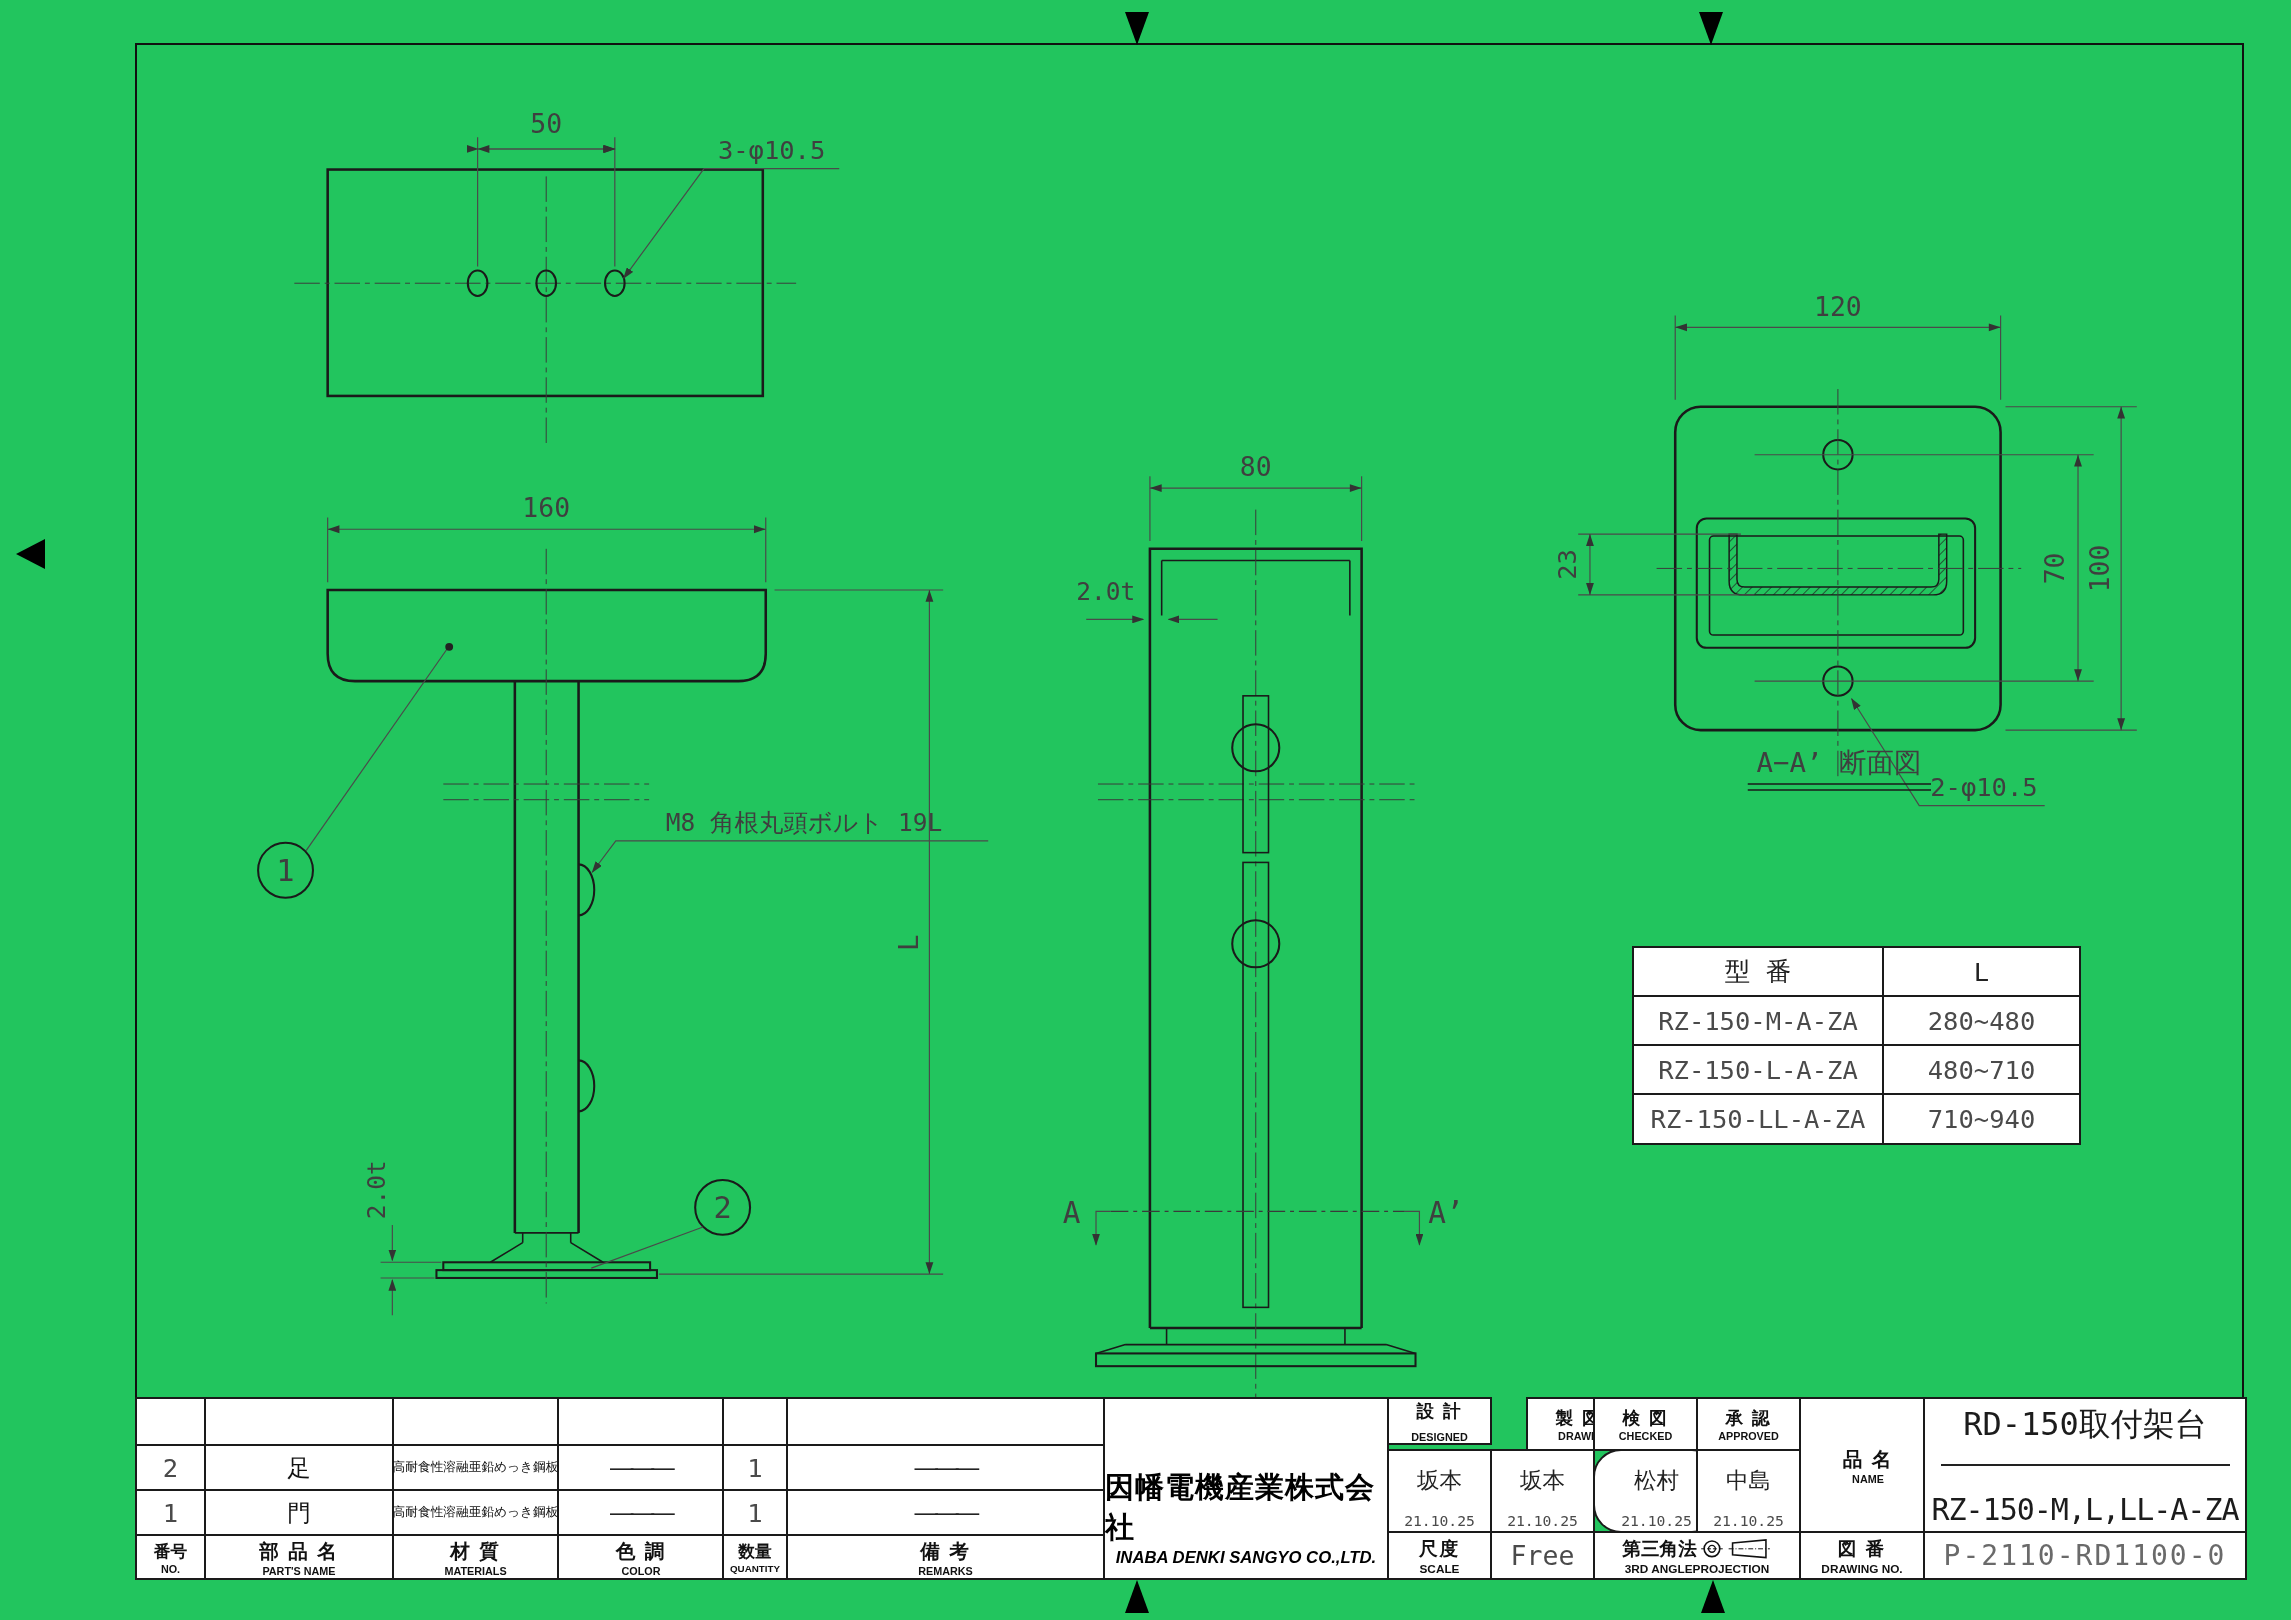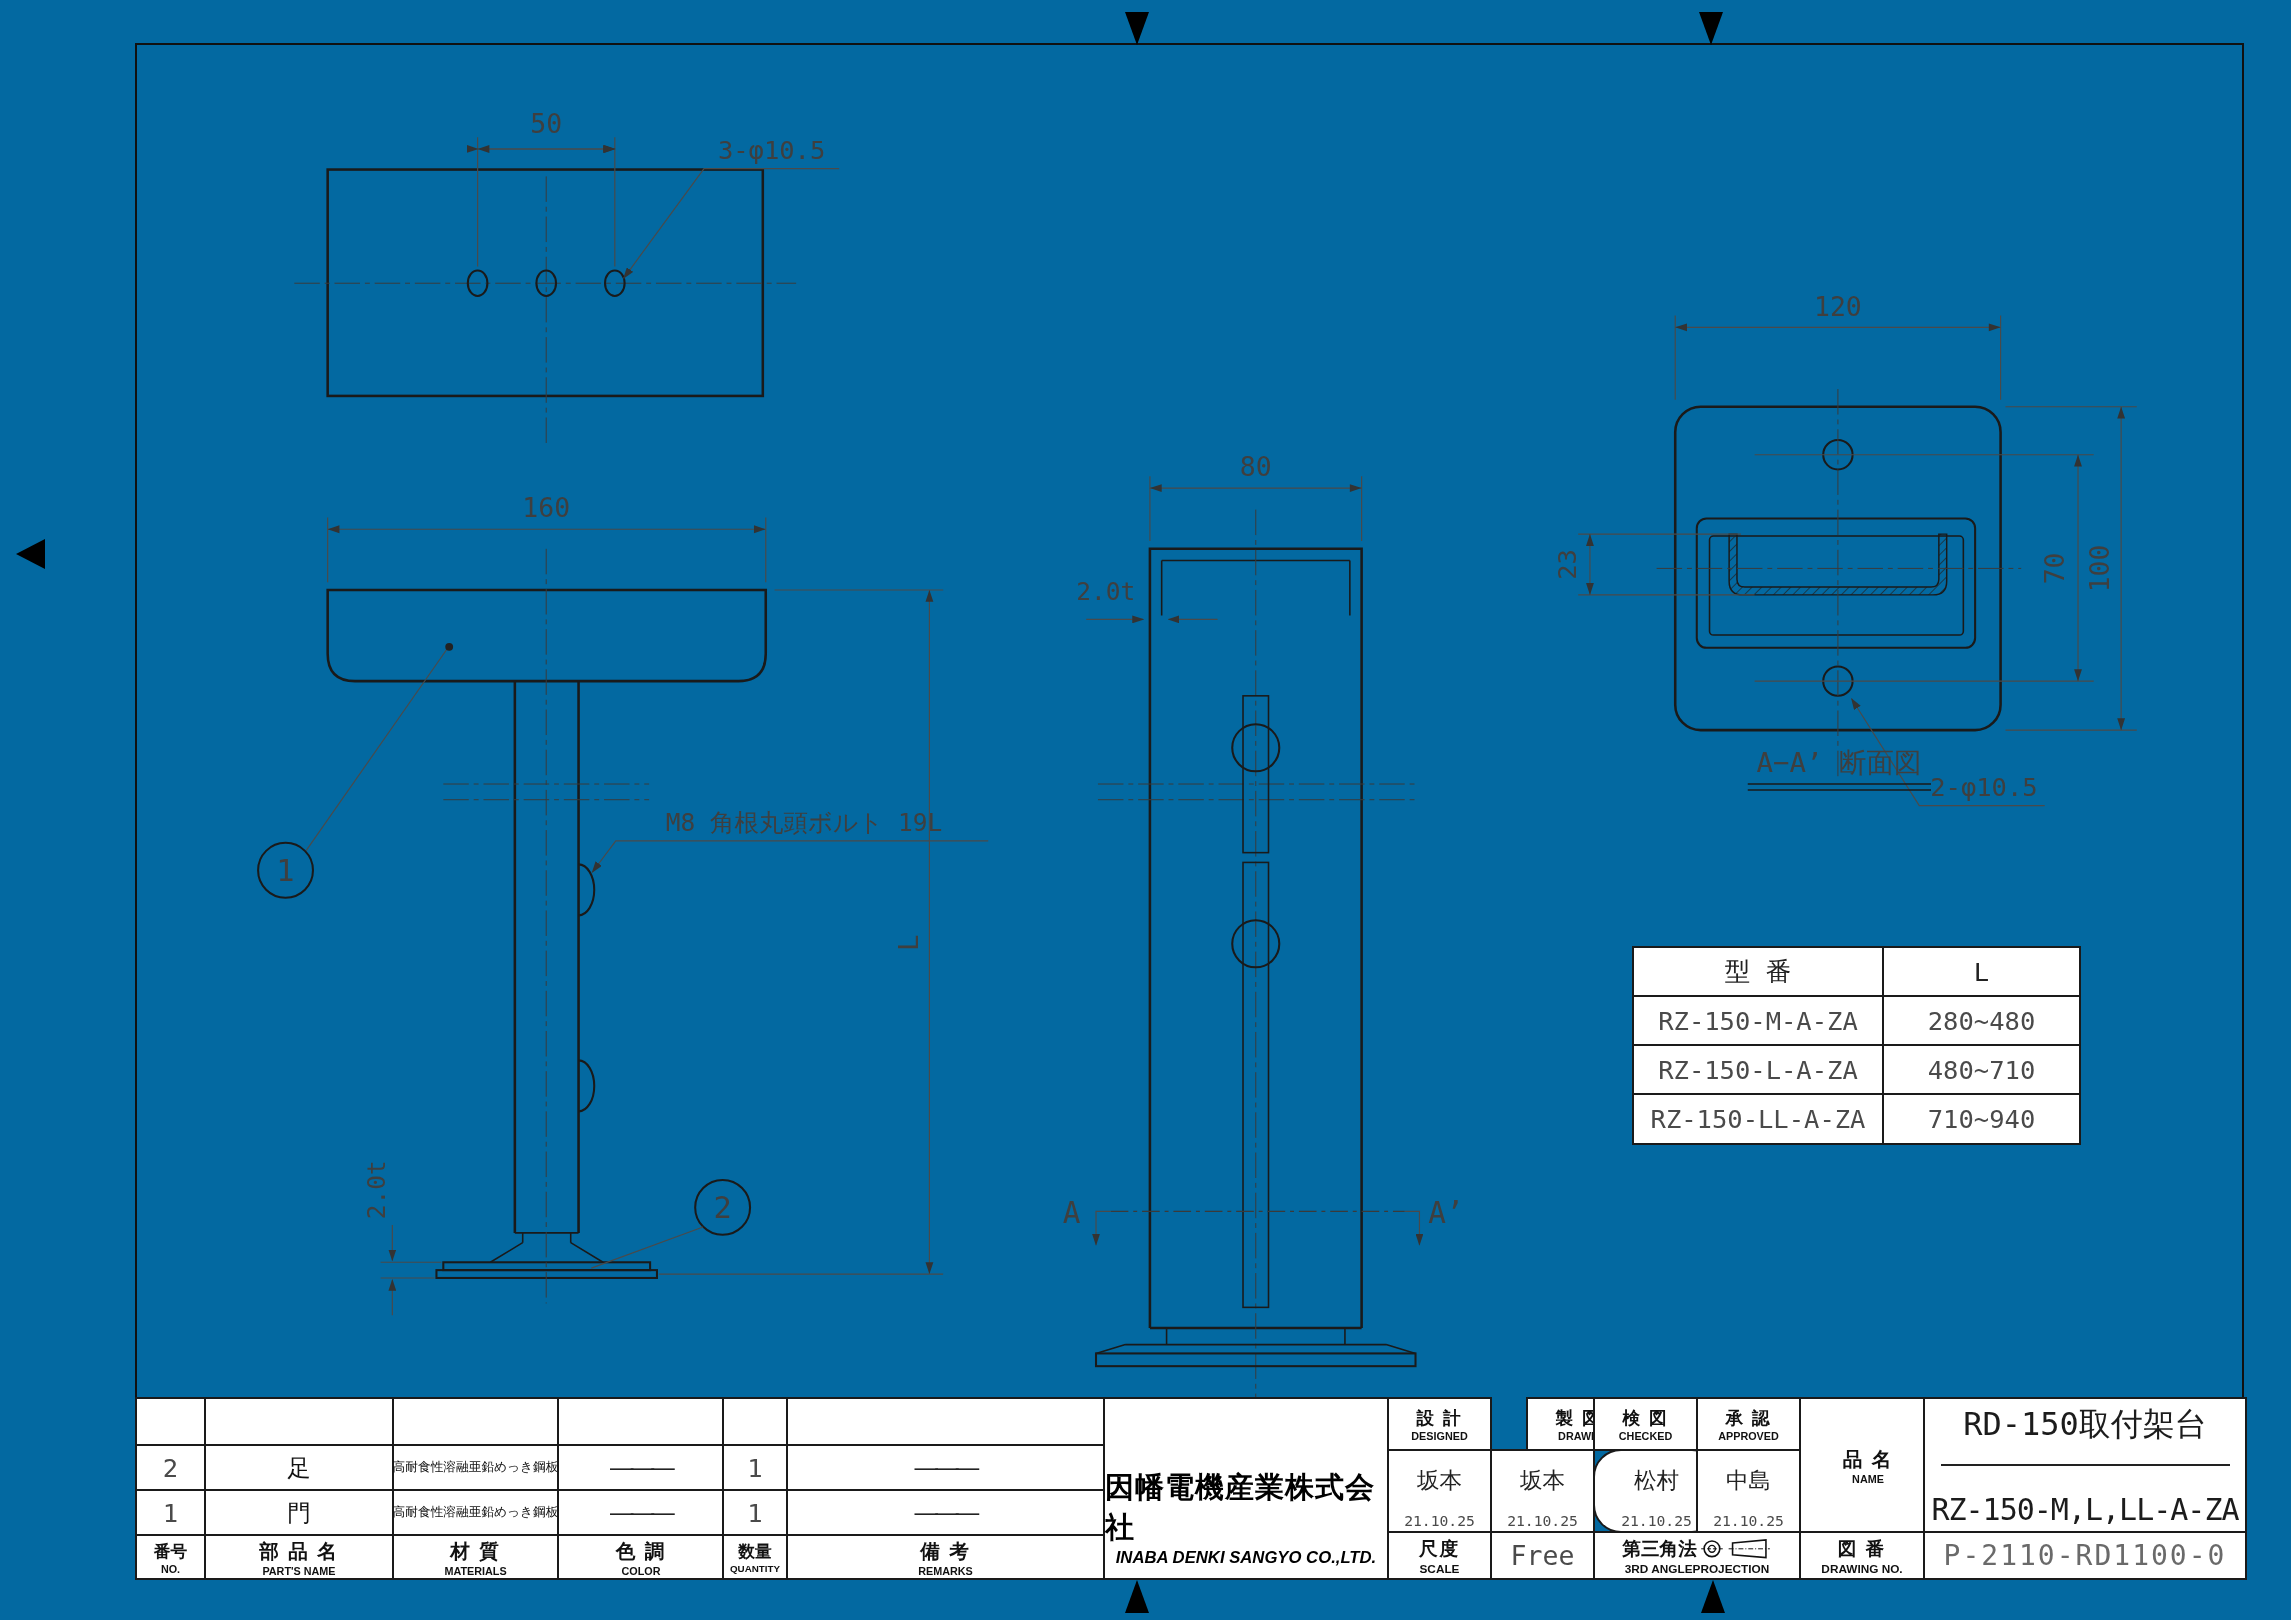--- a/index.html
+++ b/index.html
@@ -1,16 +1,16 @@
 <!DOCTYPE html>
 <html><head>
 <meta charset="utf-8">
 <style>
   html,body{margin:0;padding:0;background:#e8e8e8;}
-  .canvas{position:relative;width:2292px;height:1620px;background:#0369a1;overflow:hidden;
+  .canvas{position:relative;width:2292px;height:1620px;background:#22c55e;overflow:hidden;
           font-family:"Liberation Sans",sans-serif;}
   .frame{position:absolute;left:135px;top:43px;width:2109px;height:1535px;
          border:2.9px solid #111;box-sizing:border-box;}
   
   .tri{position:absolute;width:0;height:0;}
   .tri.down{border-left:12.7px solid transparent;border-right:12.7px solid transparent;border-top:33px solid #000;}
   .tri.up{border-left:12.7px solid transparent;border-right:12.7px solid transparent;border-bottom:33px solid #000;}
   .tri.left{border-top:15.7px solid transparent;border-bottom:15.7px solid transparent;border-right:29px solid #000;}
   svg text{font-family:"DejaVu Sans Mono","Liberation Mono",monospace;fill:#3f3f3f;}
   .ol{fill:none;stroke:#1a1a1a;stroke-width:2.6;}
@@ -287,21 +287,21 @@
       <span class="jp">備 考</span>
       <span class="en">REMARKS</span>
       </div>
 
     <div class="cell" style="left:1103px;top:1397px;width:286px;height:183px;justify-content:flex-end;padding-bottom:9.8px;">
 
       <div class="name-jp">因幡電機産業株式会社</div>
       <div class="name-en">INABA DENKI SANGYO CO.,LTD.</div>
     </div>
 
-    <div class="cell" style="left:1387px;top:1397px;width:105px;height:54px;">
+    <div class="cell" style="left:1387px;top:1397px;width:105px;height:48px;justify-content:space-between;">
       <span class="jp" style="font-size:17.6px;">設 計</span>
       <span class="en">DESIGNED</span>
       </div>
     <div class="cell" style="left:1490px;top:1397px;width:105px;height:54px;margin-left:36px;">
       <span class="jp" style="font-size:17.6px;">製 図</span>
       <span class="en">DRAWN</span>
       </div>
     <div class="cell" style="left:1593px;top:1397px;width:105px;height:54px;">
       <span class="jp" style="font-size:17.6px;">検 図</span>
       <span class="en">CHECKED</span>

